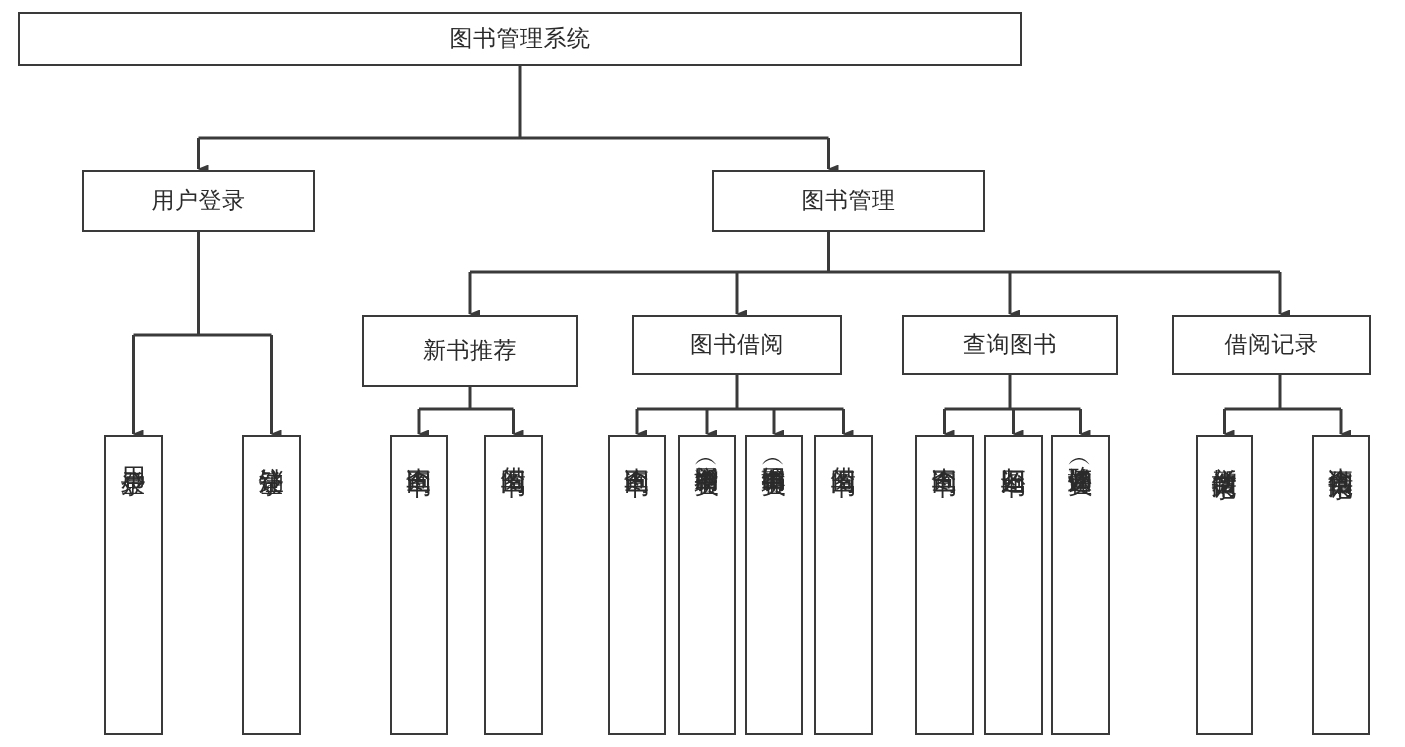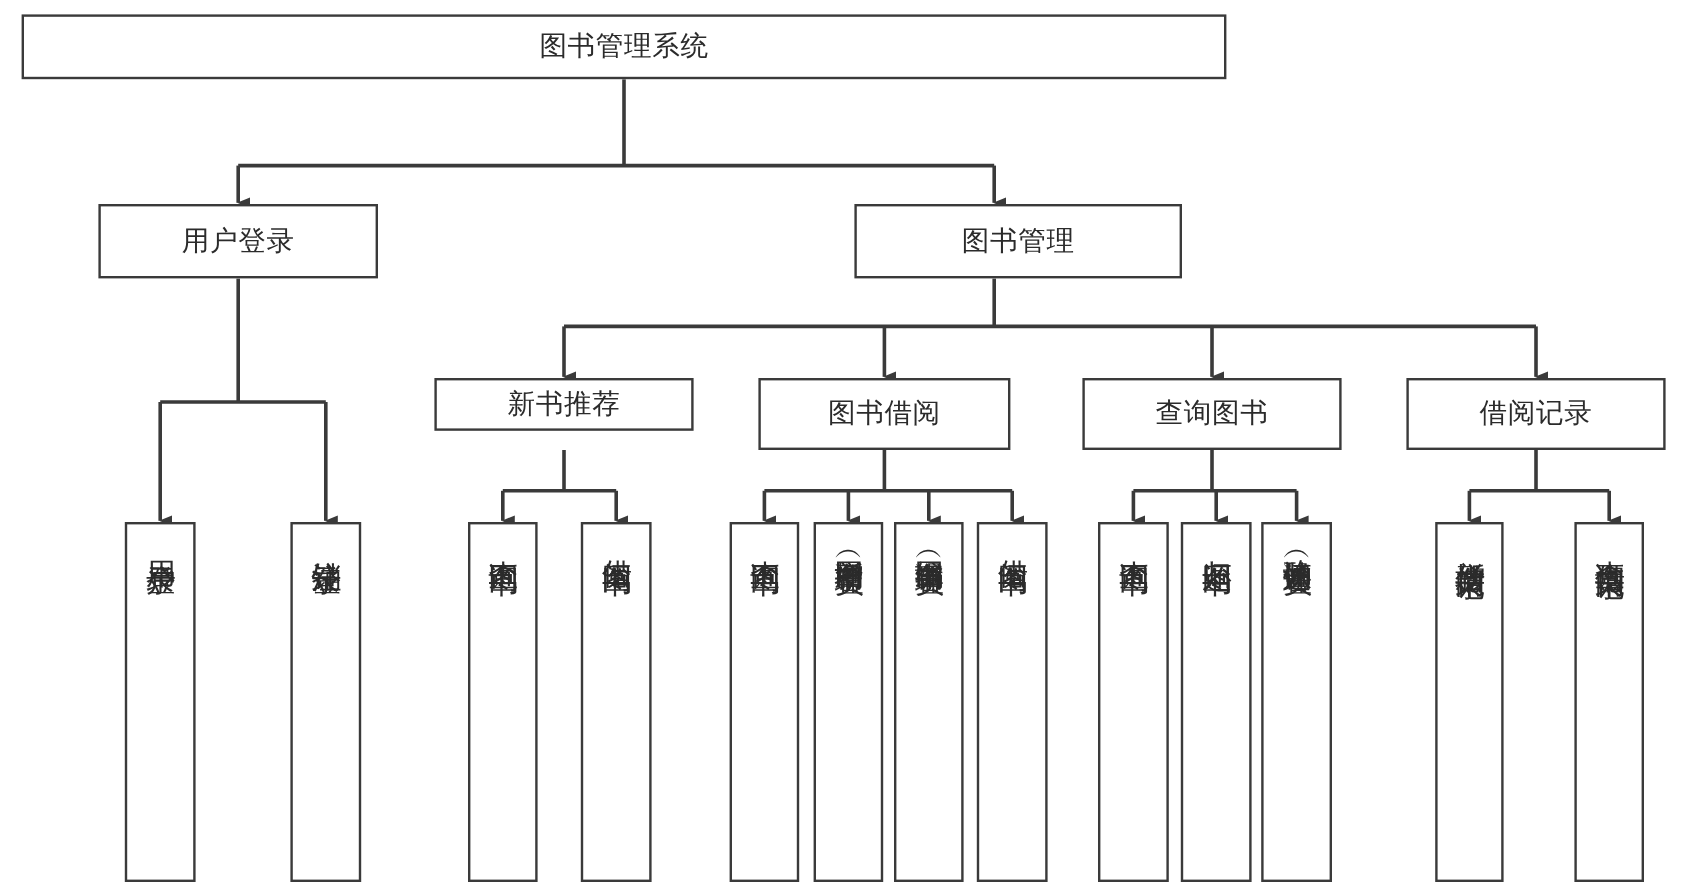--- a/index.html
+++ b/index.html
@@ -117,30 +117,30 @@
   <div id="node-layer">
       <div class="node horiz" style="left: 18px; top: 12px; width: 1004px; height: 54px;">
         <div class="label">图书管理系统</div>
       </div>
       <div class="node horiz" style="left: 82px; top: 170px; width: 233px; height: 62px;">
         <div class="label">用户登录</div>
       </div>
       <div class="node horiz" style="left: 712px; top: 170px; width: 273px; height: 62px;">
         <div class="label">图书管理</div>
       </div>
-      <div class="node horiz" style="left: 362px; top: 315px; width: 216px; height: 44px;">
+      <div class="node horiz" style="left: 362px; top: 315px; width: 216px; height: 72px;">
         <div class="label">新书推荐</div>
       </div>
       <div class="node horiz" style="left: 632px; top: 315px; width: 210px; height: 60px;">
         <div class="label">图书借阅</div>
       </div>
       <div class="node horiz" style="left: 902px; top: 315px; width: 216px; height: 60px;">
         <div class="label">查询图书</div>
       </div>
-      <div class="node horiz" style="left: 1172px; top: 315px; width: 216px; height: 60px;">
+      <div class="node horiz" style="left: 1172px; top: 315px; width: 199px; height: 60px;">
         <div class="label">借阅记录</div>
       </div>
       <div class="node vert" style="left: 104px; top: 435px; width: 59px; height: 300px;">
         <div class="label">用户登录</div>
       </div>
       <div class="node vert" style="left: 242px; top: 435px; width: 59px; height: 300px;">
         <div class="label">注销登录</div>
       </div>
       <div class="node vert" style="left: 390px; top: 435px; width: 58px; height: 300px;">
         <div class="label">查询图书</div>

